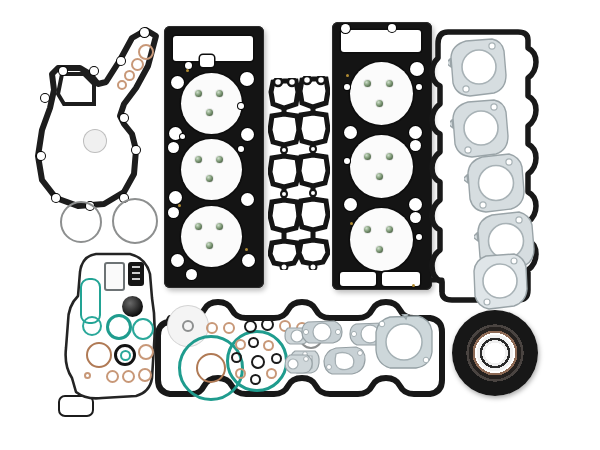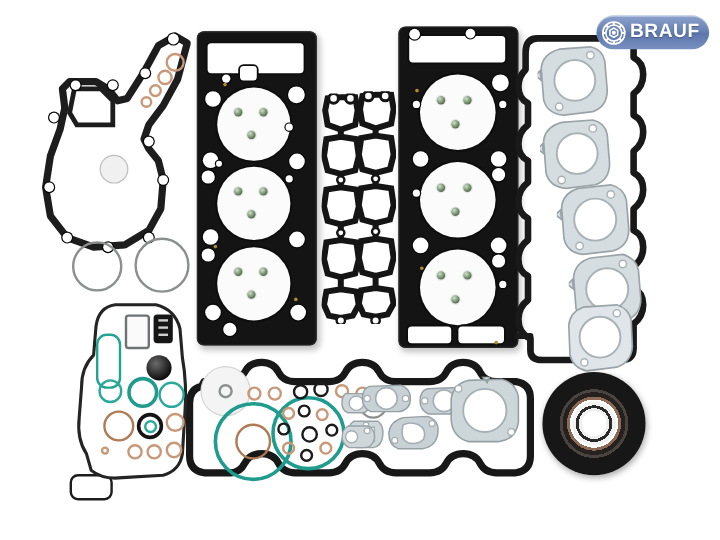--- a/index.html
+++ b/index.html
@@ -417,35 +417,14 @@
     <div class="oring or-teal-thin" style="left:58px;top:100px;width:11px;height:11px;"></div>
     <div class="oring or-copper-thin" style="left:76px;top:94px;width:16px;height:16px;"></div>
     
     <div class="oring or-copper-thin" style="left:22px;top:122px;width:7px;height:7px;"></div>
     <div class="oring or-copper-thin" style="left:44px;top:120px;width:13px;height:13px;"></div>
     <div class="oring or-copper-thin" style="left:60px;top:120px;width:13px;height:13px;"></div>
     <div class="oring or-copper-thin" style="left:76px;top:118px;width:14px;height:14px;"></div>
     <span class="label-hidden">assorted o-rings and seal washers</span>
   </div>
 
-  <div id="brand-badge">
-    <span class="cog">
-      <svg viewBox="0 0 24 24" width="21" height="21">
-        <circle cx="12" cy="12" r="10.5" fill="none" stroke="#ffffff" stroke-width="1.6"></circle>
-        <circle cx="12" cy="12" r="7.6" fill="none" stroke="#ffffff" stroke-width="1.5"></circle>
-        <g stroke="#ffffff" stroke-width="1.9" stroke-linecap="butt">
-          <line x1="12" y1="1.5" x2="12" y2="4.6"></line>
-          <line x1="12" y1="19.4" x2="12" y2="22.5"></line>
-          <line x1="1.5" y1="12" x2="4.6" y2="12"></line>
-          <line x1="19.4" y1="12" x2="22.5" y2="12"></line>
-          <line x1="4.6" y1="4.6" x2="6.8" y2="6.8"></line>
-          <line x1="17.2" y1="17.2" x2="19.4" y2="19.4"></line>
-          <line x1="19.4" y1="4.6" x2="17.2" y2="6.8"></line>
-          <line x1="6.8" y1="17.2" x2="4.6" y2="19.4"></line>
-        </g>
-        <path d="M12 7.4 L15.7 9.5 L15.7 14 L12 16.1 L8.3 14 L8.3 9.5 Z" fill="none" stroke="#ffffff" stroke-width="1.5"></path>
-        <circle cx="12" cy="11.8" r="2" fill="#ffffff"></circle>
-      </svg>
-    </span>
-    <span class="word">BRAUF</span>
-  </div>
 
 </div>
 
 </body></html>

